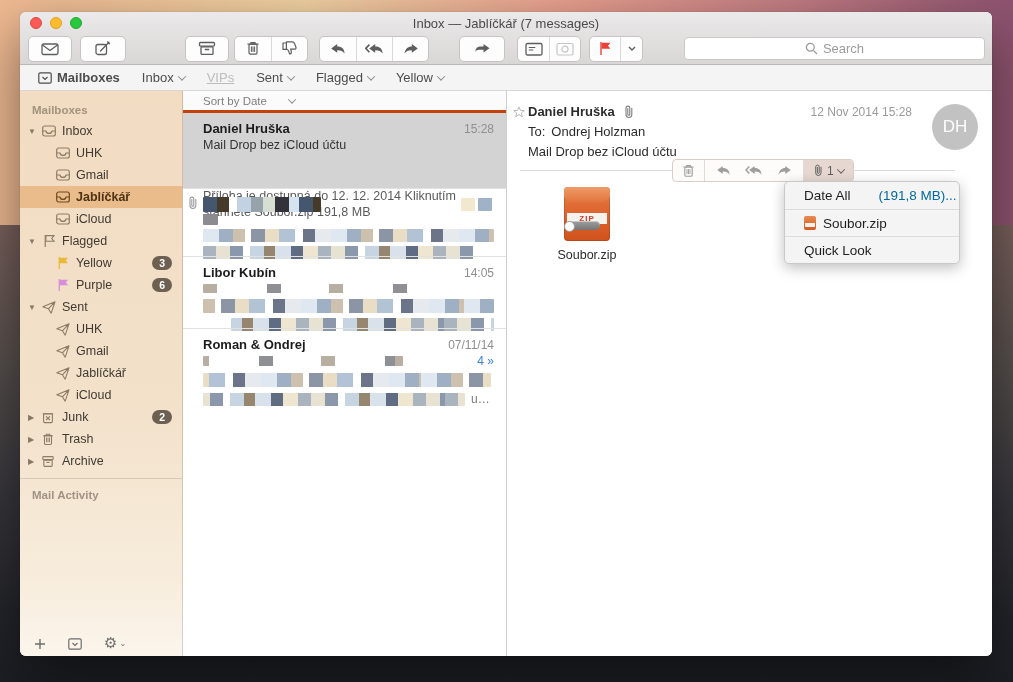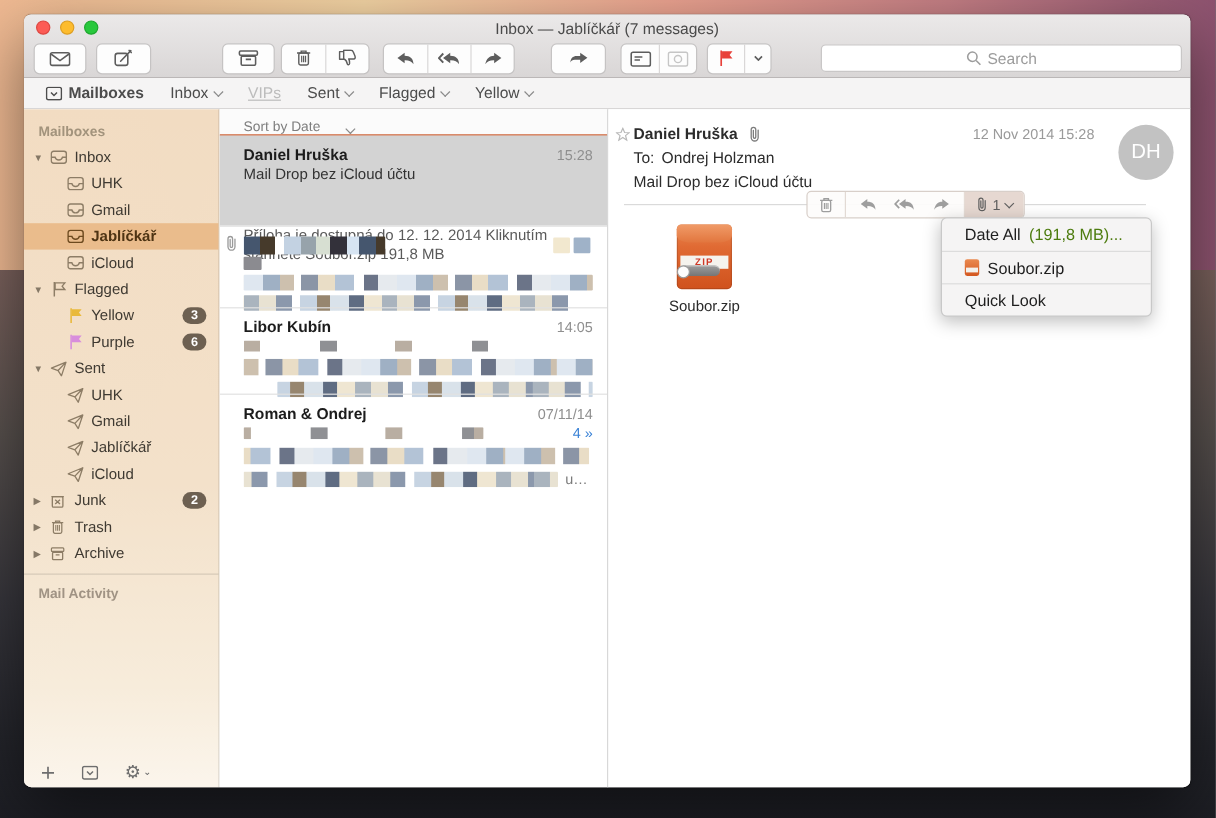--- a/index.html
+++ b/index.html
@@ -61,22 +61,22 @@
   .badge { margin-left:auto; margin-right:10px; background:#6d6051; color:#fff; font-size:10.5px;
     font-weight:bold; border-radius:8px; padding:1px 7px; }
   .sdivider { margin:6px 0 4px; border-top:1px solid rgba(0,0,0,.12); }
   .activity { padding:6px 16px 0 12px; font-size:11.5px; font-weight:bold; color:#a09384; }
   .sbottom { position:absolute; left:14px; bottom:6px; display:flex; align-items:center; gap:22px; color:#6e6e6e; }
   .gear { font-family:"DejaVu Sans",sans-serif; font-size:15px; line-height:1; }
   .gearchev { font-size:8px; color:#6e6e6e; margin-left:-16px; }
   
   .mlist { position:relative; width:324px; flex:none; background:#fff; border-right:1px solid #cfcfcf;
     overflow:hidden; }
-  .sortbar { height:22px; border-bottom:1px solid #c2410c; background:#fbfbfb; display:flex;
-    align-items:flex-end; padding-left:20px; gap:22px; font-size:11.5px; color:#7e7e7e; }
+  .sortbar { height:22px; border-bottom:3px solid #c2410c; background:#fbfbfb; display:flex;
+    align-items:center; padding-left:20px; gap:22px; font-size:11.5px; color:#7e7e7e; }
   .msg { position:relative; padding:8px 12px 0 20px; }
   .msg + .msg { border-top:1px solid #e2e2e2; }
   .msg .hline { display:flex; align-items:baseline; }
   .msg .sender { font-size:13px; font-weight:bold; color:#1c1c1c; }
   .msg .time { margin-left:auto; font-size:12px; color:#8f8f8f; }
   .msg .subj { font-size:12.5px; color:#333; margin-top:2px; }
   .msg .prev { font-size:12.5px; color:#6f6f6f; margin-top:2px; line-height:16px; }
   .msg.sel { background:#d3d3d3; }
   .msg.sel .prev { color:#5a5a5a;margin-top:36px; }
   .thread { color:#3a82d6; font-size:12px; }
@@ -108,21 +108,21 @@
   .htb .hseg { display:flex; align-items:center; justify-content:center; height:100%; padding:0 9px; }
   .htb .hseg + .hseg { border-left:1px solid #e2dad4; }
   .htb .iconrun { display:flex; gap:14px; padding:0 11px; }
   .hseg.attch { background:#e6d8d1; color:#5f5f5f; gap:4px; font-size:12px; border-radius:0 3px 3px 0; }
   
   .menu { position:absolute; left:277px; top:90px; width:176px; background:#f5f4f4;
     border:1px solid #c8c8c8; border-radius:5px; box-shadow:0 4px 14px rgba(0,0,0,.25);
     z-index:5; font-size:13.5px; color:#1e1e1e; overflow:hidden; }
   .mitem { display:flex; align-items:center; height:27px; padding-left:19px; gap:7px; }
   .mitem + .mitem { border-top:1px solid #dcdcdc; }
-  .mgray { color:#4d7c0f; }
+  .mgray { color:#0369a1;margin-left:21px; }
   .minizip { width:12px; height:14px; background:linear-gradient(180deg,#ea8a50,#d4571f); border-radius:2px;
     position:relative; flex:none; }
   .minizip::after { content:""; position:absolute; left:1px; right:1px; top:7px; height:3.5px; background:#f3f1ec; }
   
   .attach { position:absolute; left:30px; top:96px; width:100px; text-align:center; }
   .zipicon { width:46px; height:54px; margin:0 auto; position:relative; border-radius:4px;
     background:linear-gradient(180deg,#ea8750 0%,#e06a33 35%,#d0521d 100%); box-shadow:inset 0 0 0 1px rgba(0,0,0,.12); }
   .zipicon::before { content:""; position:absolute; left:0; right:0; top:0; height:15px;
     background:linear-gradient(180deg,#f09b68,#e2763e); border-radius:4px 4px 10px 10px/4px 4px 6px 6px; }
   .zipband { position:absolute; left:3px; right:3px; top:26px; height:11px; background:#f5f3ee;

